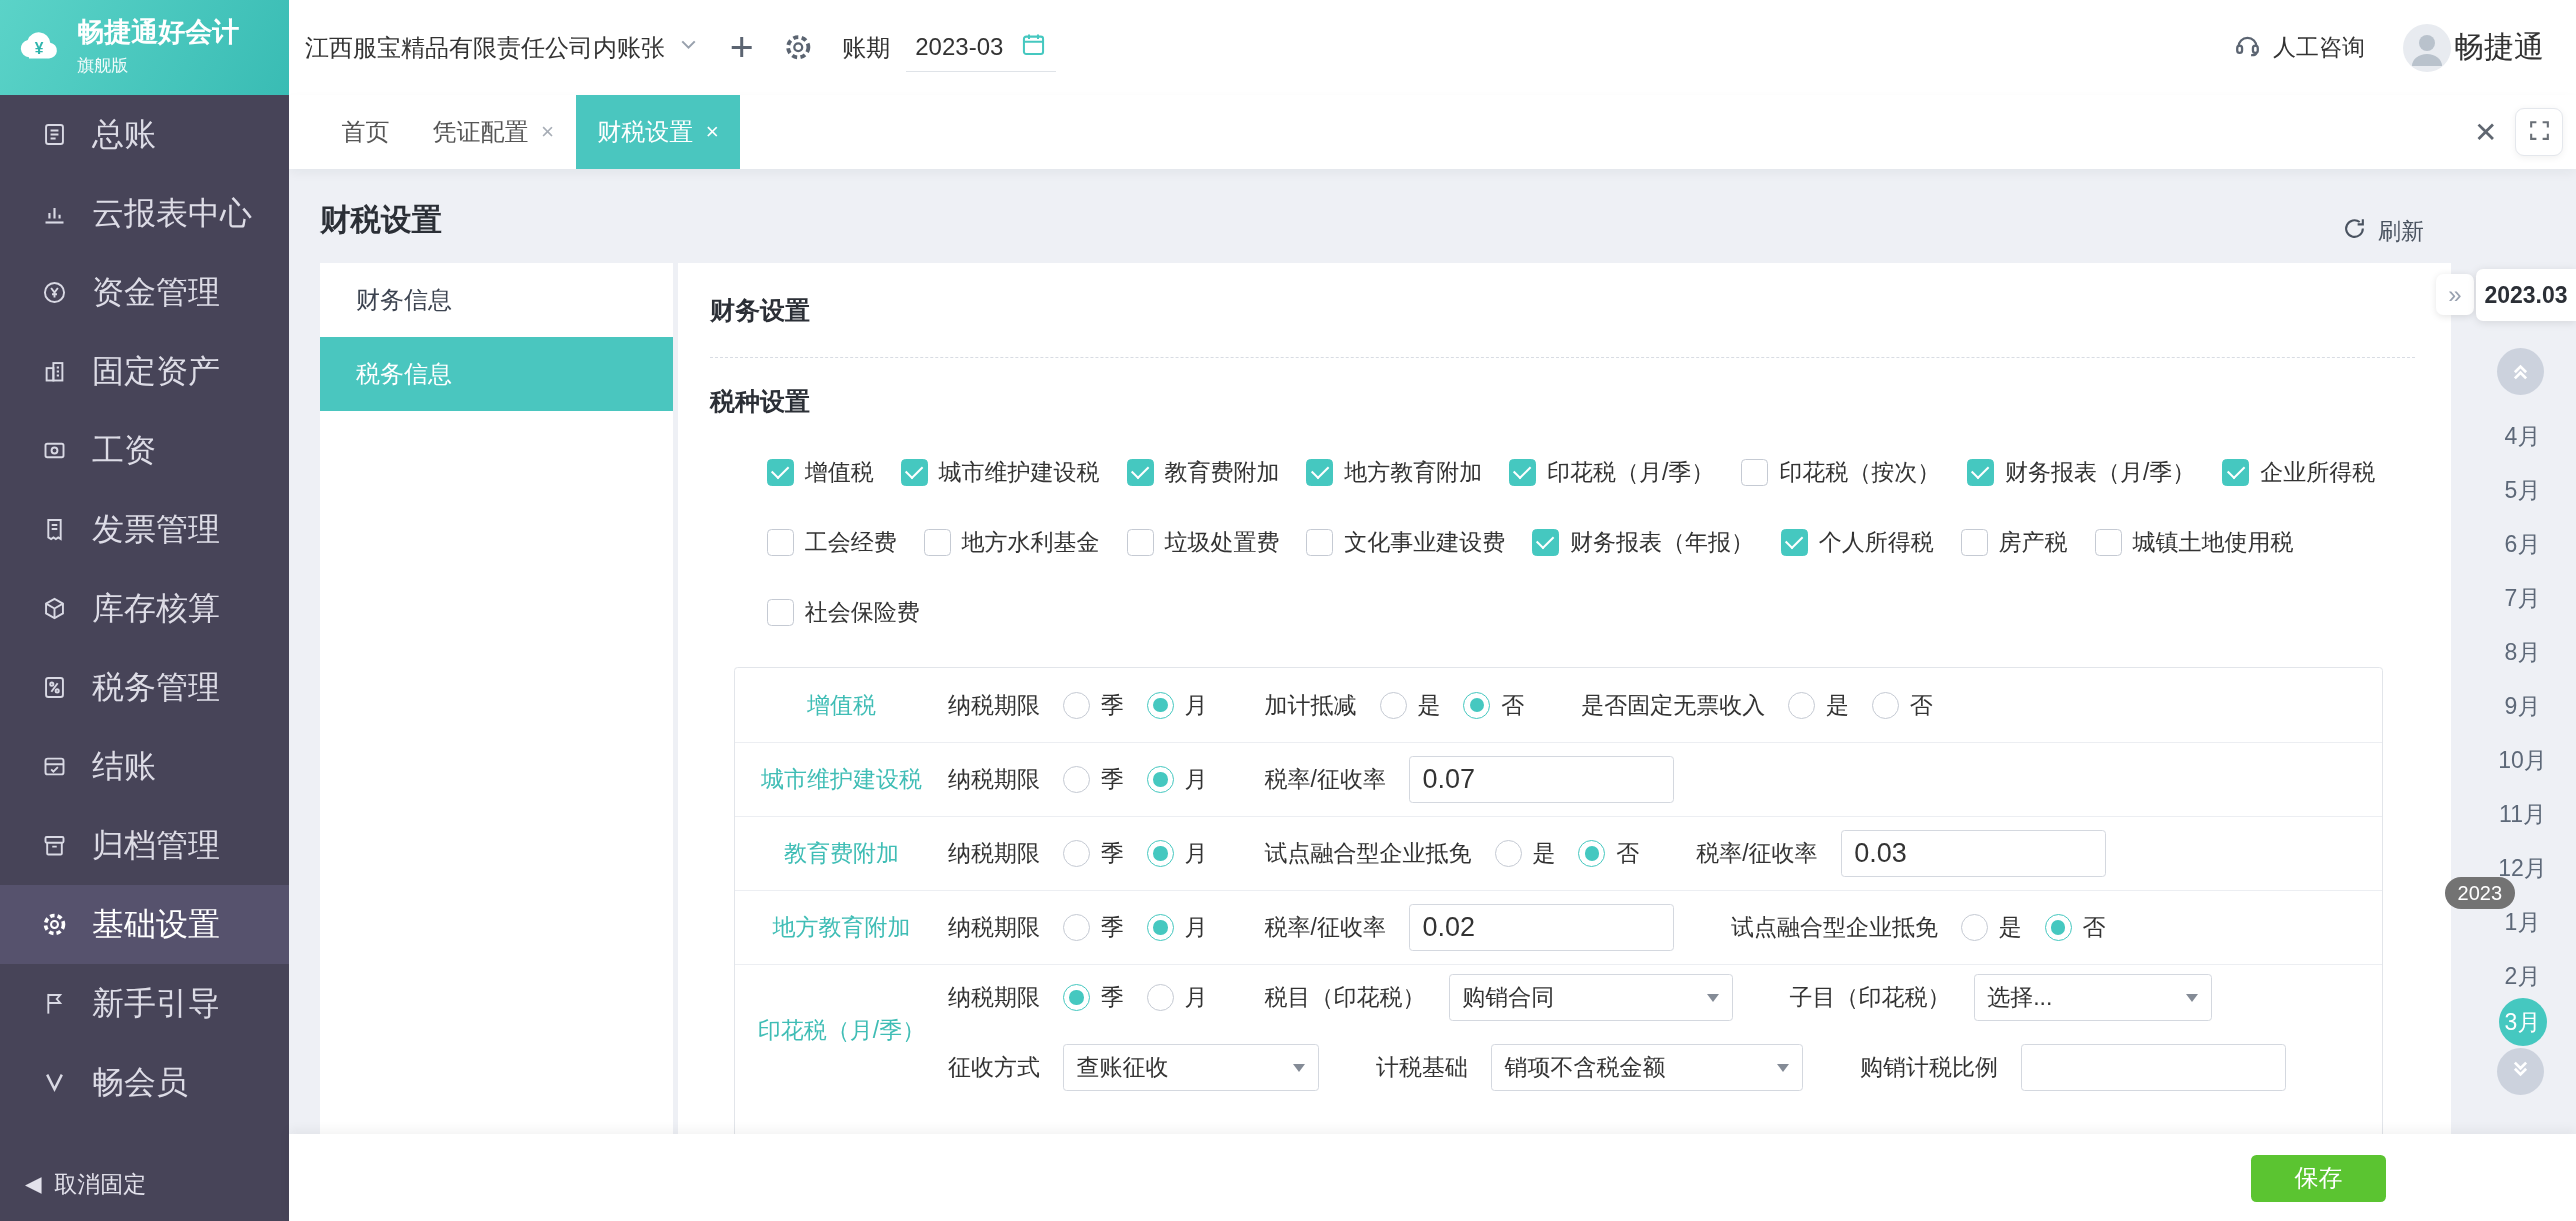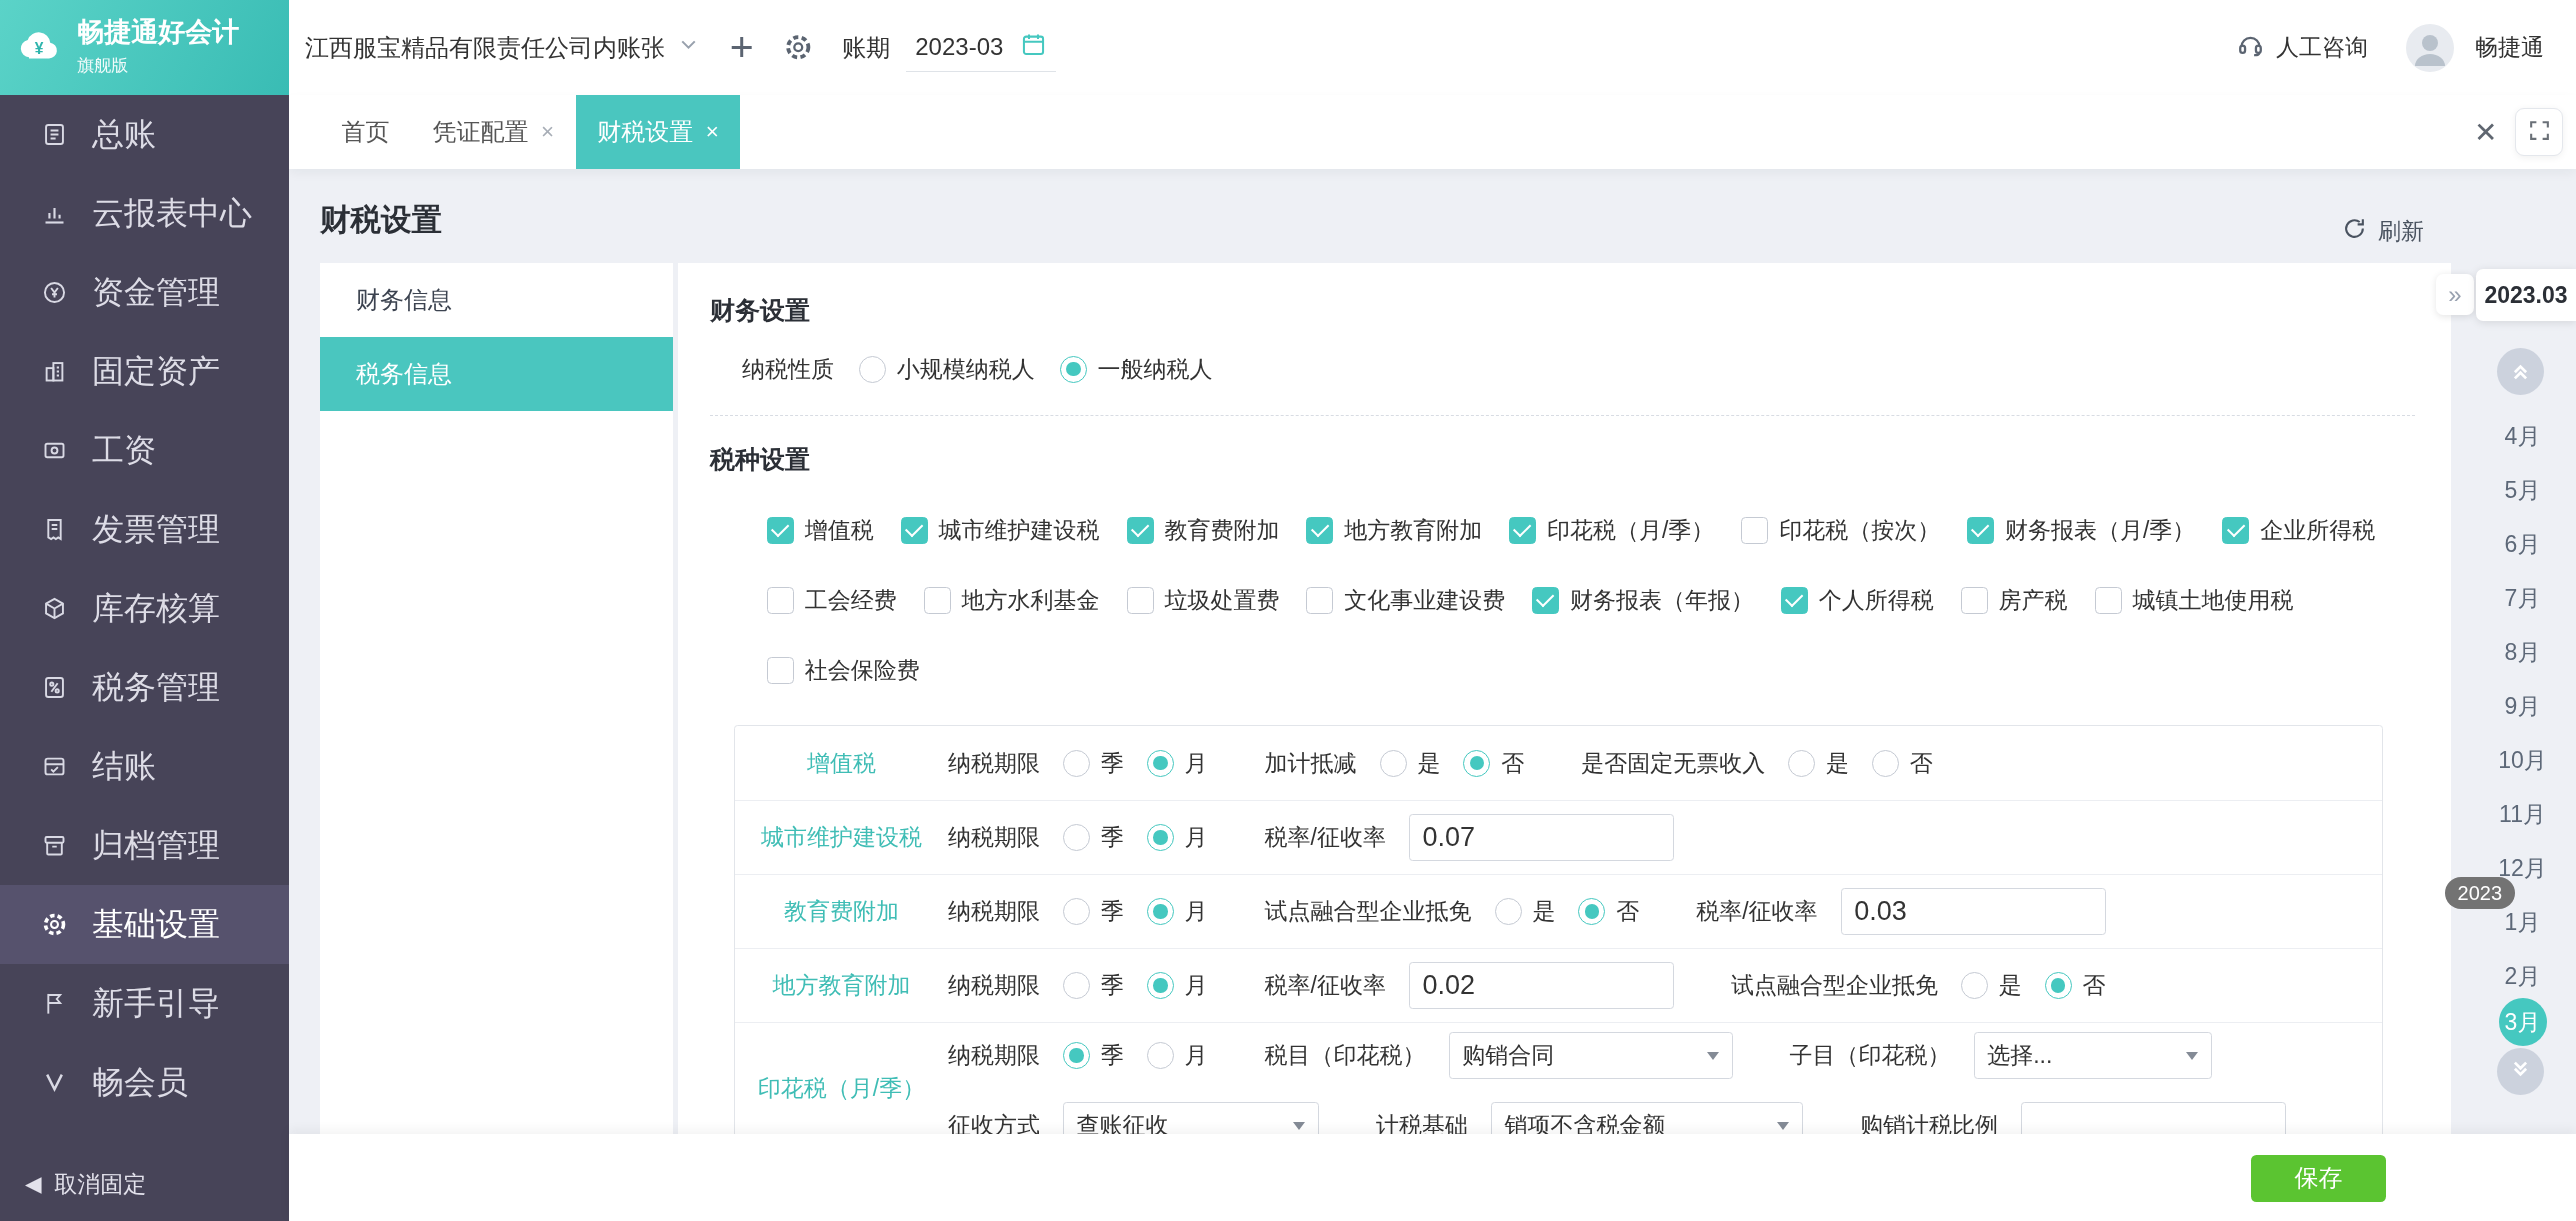--- a/index.html
+++ b/index.html
@@ -22,21 +22,21 @@
   .topbar{position:absolute;left:289px;top:0;width:2287px;height:95px;background:#fff;display:flex;align-items:center;padding:0 32px 0 16px;z-index:3}
   .topbar-left{display:flex;align-items:center;gap:29px}
   .company{display:flex;align-items:center;gap:10.8px;font-size:24px;color:#333;cursor:pointer}
   .plus{font-size:41px;color:#5b6471;font-weight:300;line-height:.9;cursor:pointer}
   .icon-btn{display:flex;align-items:center;justify-content:center;cursor:pointer}
   .period{display:flex;align-items:center;gap:16px;font-size:24px;color:#333}
   .date-box{display:flex;align-items:center;gap:17px;padding:7.2px 9px;border-bottom:1.8px solid #dfe3e8;font-size:24px;color:#333;cursor:pointer}
   .topbar-right{margin-left:auto;display:flex;align-items:center}
   .consult{display:flex;align-items:center;gap:10.8px;font-size:23px;color:#333;cursor:pointer}
   .avatar{width:48px;height:48px;border-radius:50%;background:#e8ebf0;display:flex;align-items:center;justify-content:center;margin-left:38px;overflow:hidden}
-  .uname{font-size:23px;color:#333;margin-left:21px}
+  .uname{font-size:30px;color:#333;margin-left:3px}
 
   
   .tabbar{position:absolute;left:289px;top:95px;width:2287px;height:74px;background:#fff;display:flex;align-items:stretch;padding-left:31px;box-shadow:0 5.4px 10.8px rgba(29,35,41,.05);z-index:3}
   .tab{display:flex;align-items:center;padding:0 21.5px;font-size:24px;color:#555;gap:12.6px;cursor:pointer;white-space:nowrap}
   .tab.active{background:#4ac6bf;color:#fff}
   .tab-x{font-size:22.4px;color:#a7adb6;line-height:1}
   .tab.active .tab-x{color:#fff}
   .tab-actions{margin-left:auto;display:flex;align-items:center;gap:18px;padding-right:12.6px}
   .close-all{font-size:28px;color:#5f6670;cursor:pointer}
   .full-btn{width:48px;height:48px;border:0.9px solid #e4e7ec;border-radius:9px;background:#fff;display:flex;align-items:center;justify-content:center;box-shadow:0 1.8px 7.2px rgba(0,0,0,.06);cursor:pointer}
@@ -324,31 +324,20 @@
         <span>财务信息</span>
       </div>
       <div class="sub-item active">
         <span>税务信息</span>
       </div>
     </div>
 
     <div class="mainpanel">
       <div class="sec-title">财务设置</div>
 
-      <div class="nature-row">
-        <span class="flabel">纳税性质</span>
-        <span class="opt">
-          <span class="radio"></span>
-          <span>小规模纳税人</span>
-        </span>
-        <span class="opt">
-          <span class="radio on"></span>
-          <span>一般纳税人</span>
-        </span>
-      </div>
 
       <hr class="dashed">
 
       <div class="sec-title sec2">税种设置</div>
 
       <div class="cbrow">
         <span class="opt">
             <span class="cb on"></span>
             <span>增值税</span>
           </span>

